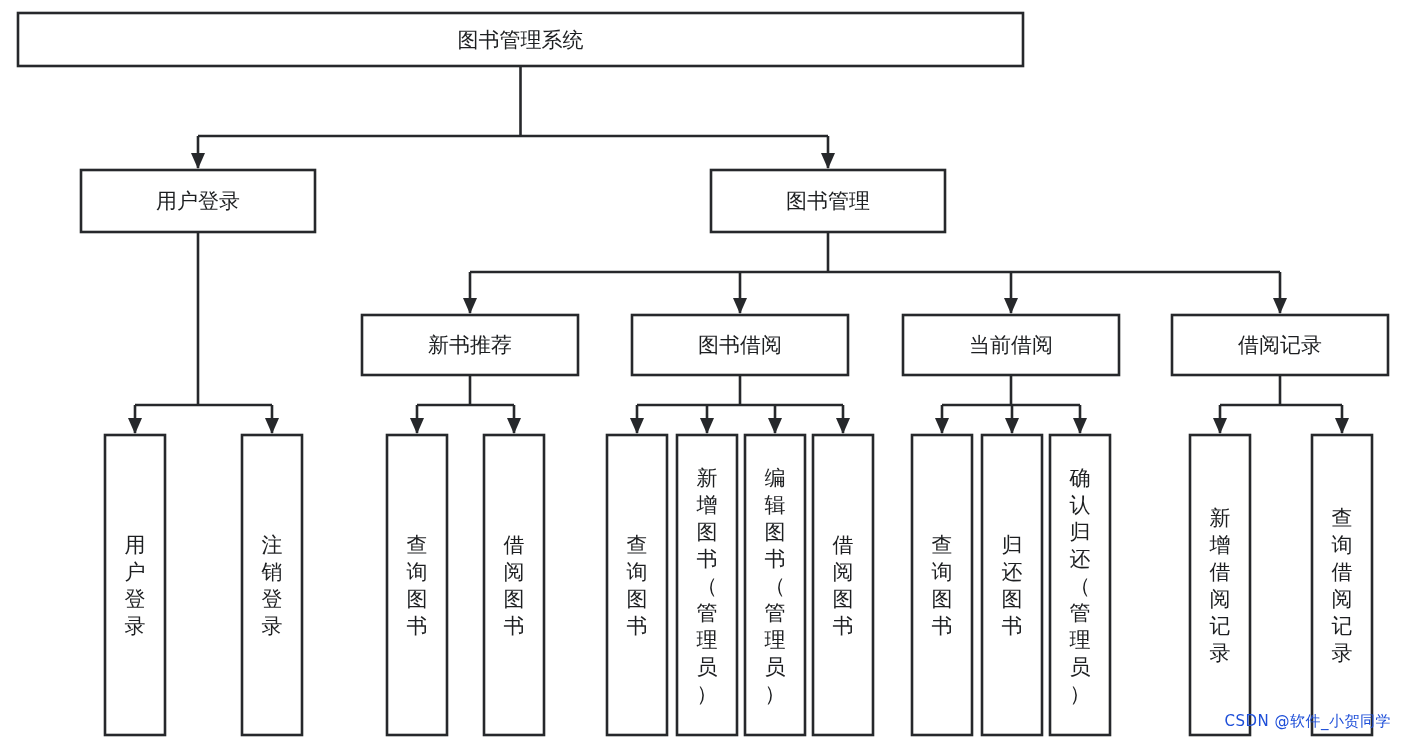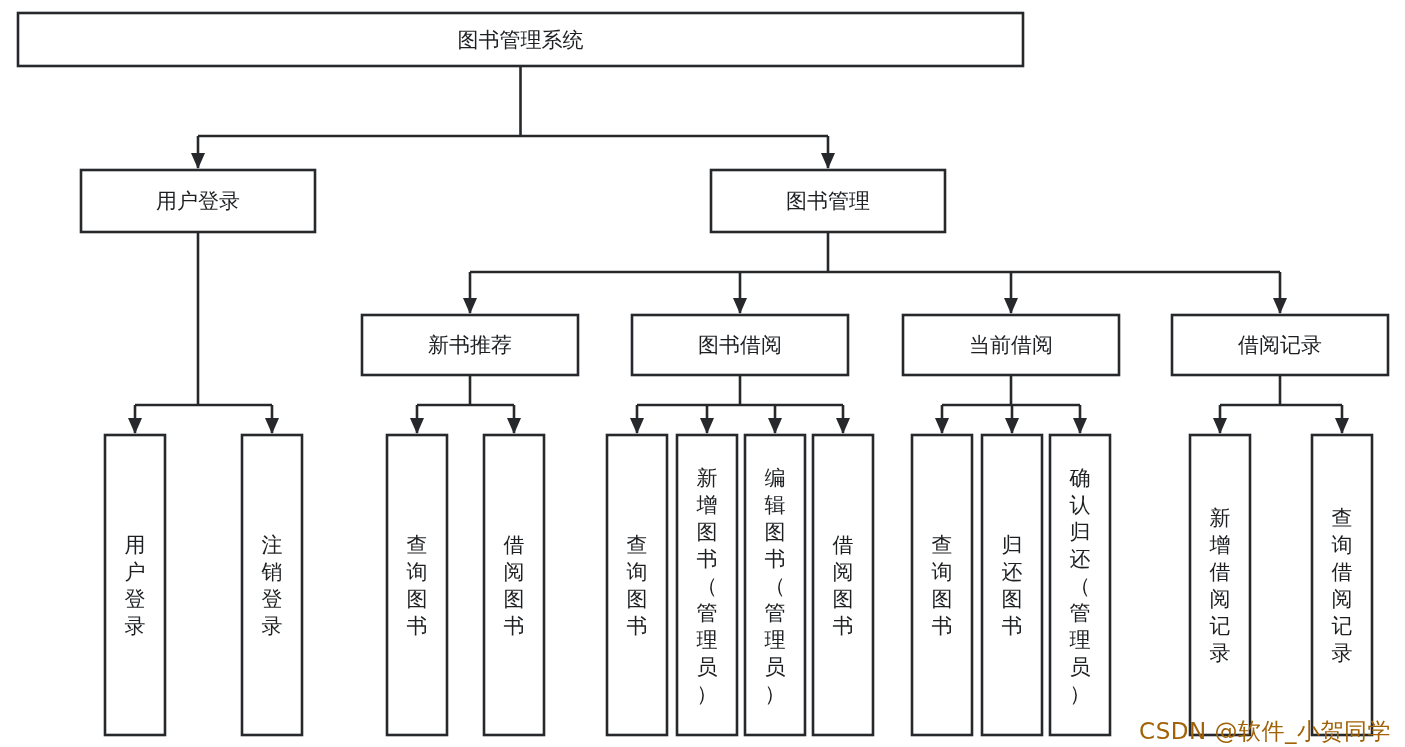--- a/index.html
+++ b/index.html
@@ -52,24 +52,24 @@
   }
   .node-label-v {
     font-family: "DejaVu Sans", "Liberation Sans", sans-serif;
     font-size: 21px;
     fill: #1d1f21;
     text-anchor: middle;
   }
   .watermark {
     position: absolute;
     right: 14px;
-    bottom: 0;
-    font-family: "DejaVu Sans", "Liberation Sans", sans-serif;
-    font-size: 23px;
-    color: #a16207;
+    bottom: 16px;
+    font-family: "DejaVu Sans", "Liberation Sans", sans-serif;
+    font-size: 15px;
+    color: #1d4ed8;
     letter-spacing: 0.5px;
     white-space: nowrap;
     user-select: none;
   }
 </style>
 </head>
 <body>
 
 <div id="diagram-root">
   <svg id="tree-svg" viewBox="0 0 1405 747" xmlns="http://www.w3.org/2000/svg">

